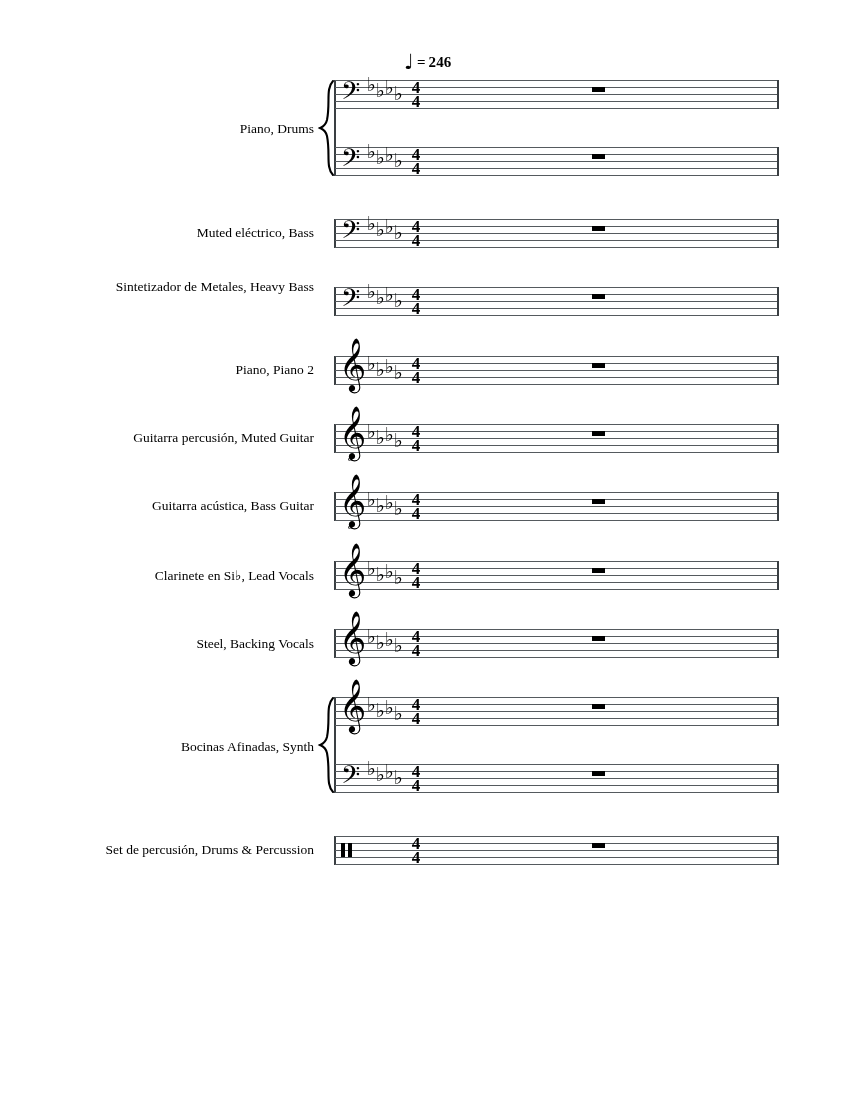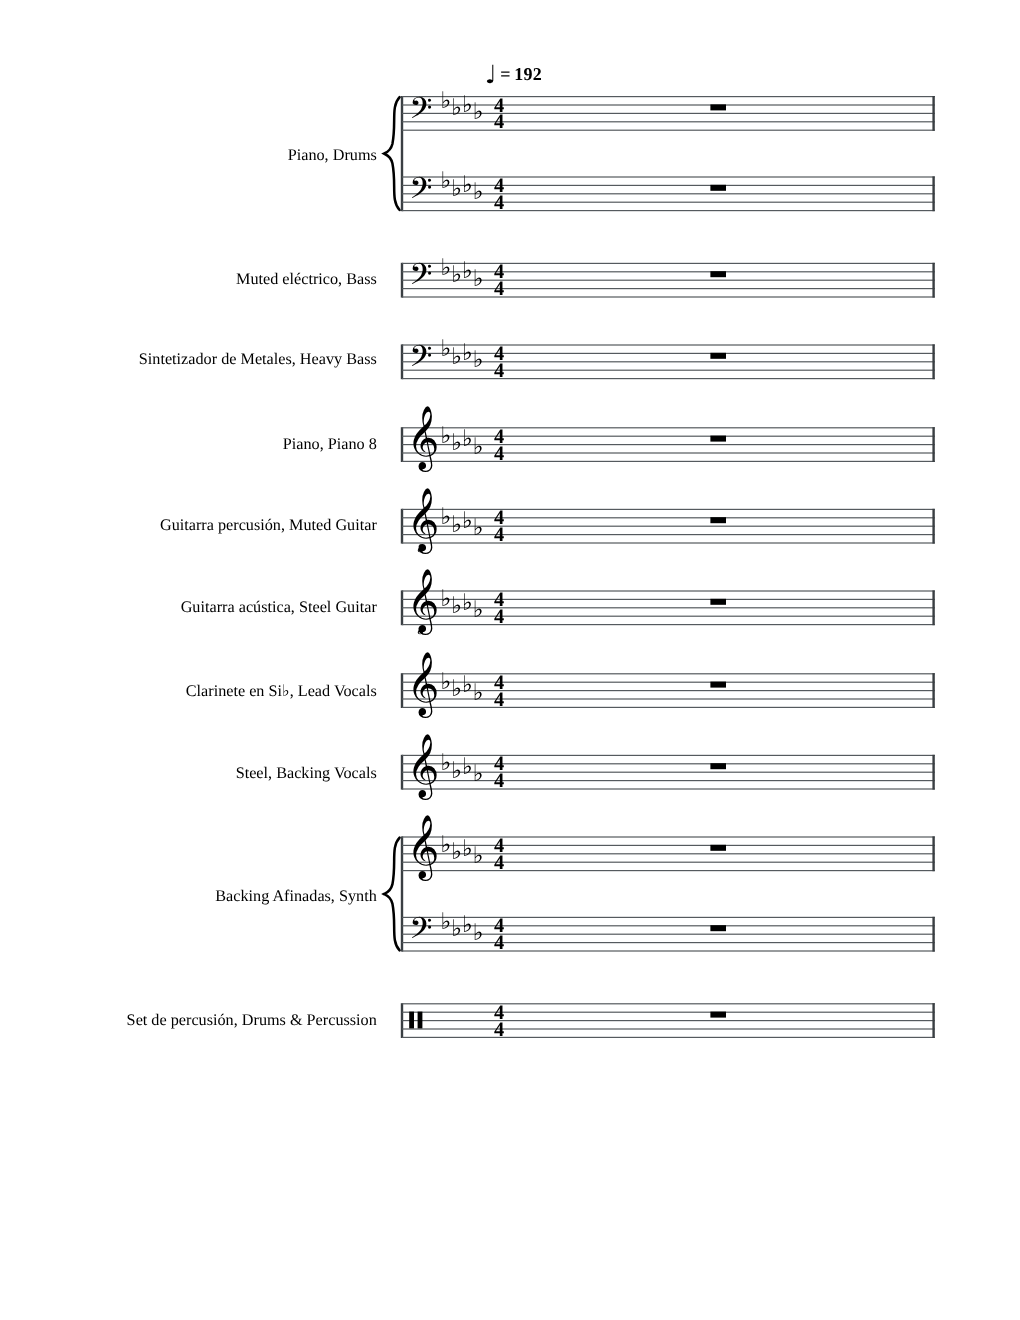--- a/index.html
+++ b/index.html
@@ -186,34 +186,34 @@
   .brace svg { display: block; overflow: visible; }
 </style>
 </head>
 <body>
 
 <div id="score-page">
 
   <div id="tempo-marking">
     <span class="tempo-note">♩</span>
     <span class="tempo-eq">=</span>
-    <span class="tempo-bpm">192</span>
+    <span class="tempo-bpm">246</span>
   </div>
 
   <div id="system">
 
     <div class="inst-label" style="top:122px;">Piano, Drums</div>
     <div class="inst-label" style="top:226px;">Muted eléctrico, Bass</div>
-    <div class="inst-label" style="top:292px;text-align:center;">Sintetizador de Metales, Heavy Bass</div>
-    <div class="inst-label" style="top:363px;">Piano, Piano 8</div>
+    <div class="inst-label" style="top:280px;text-align:center;">Sintetizador de Metales, Heavy Bass</div>
+    <div class="inst-label" style="top:363px;">Piano, Piano 2</div>
     <div class="inst-label" style="top:431px;">Guitarra percusión, Muted Guitar</div>
-    <div class="inst-label" style="top:499px;">Guitarra acústica, Steel Guitar</div>
+    <div class="inst-label" style="top:499px;">Guitarra acústica, Bass Guitar</div>
     <div class="inst-label" style="top:569px;">Clarinete en Si♭, Lead Vocals</div>
     <div class="inst-label" style="top:637px;">Steel, Backing Vocals</div>
-    <div class="inst-label" style="top:740px;">Backing Afinadas, Synth</div>
+    <div class="inst-label" style="top:740px;">Bocinas Afinadas, Synth</div>
     <div class="inst-label" style="top:843px;">Set de percusión, Drums &amp; Percussion</div>
 
     <div class="brace" style="top:80px;height:96px;">
       <svg width="18" height="96" viewBox="0 0 18 96" aria-hidden="true">
         <path d="M15,1 C7.5,9 12.5,22 9,40 C7.5,46 4,47 2,48 C4,49 7.5,50 9,56 C12.5,74 7.5,87 15,95" fill="none" stroke="#000" stroke-width="2.1" stroke-linecap="round"></path>
       </svg>
     </div>
 
     <div class="brace" style="top:697px;height:96px;">
       <svg width="18" height="96" viewBox="0 0 18 96" aria-hidden="true">

